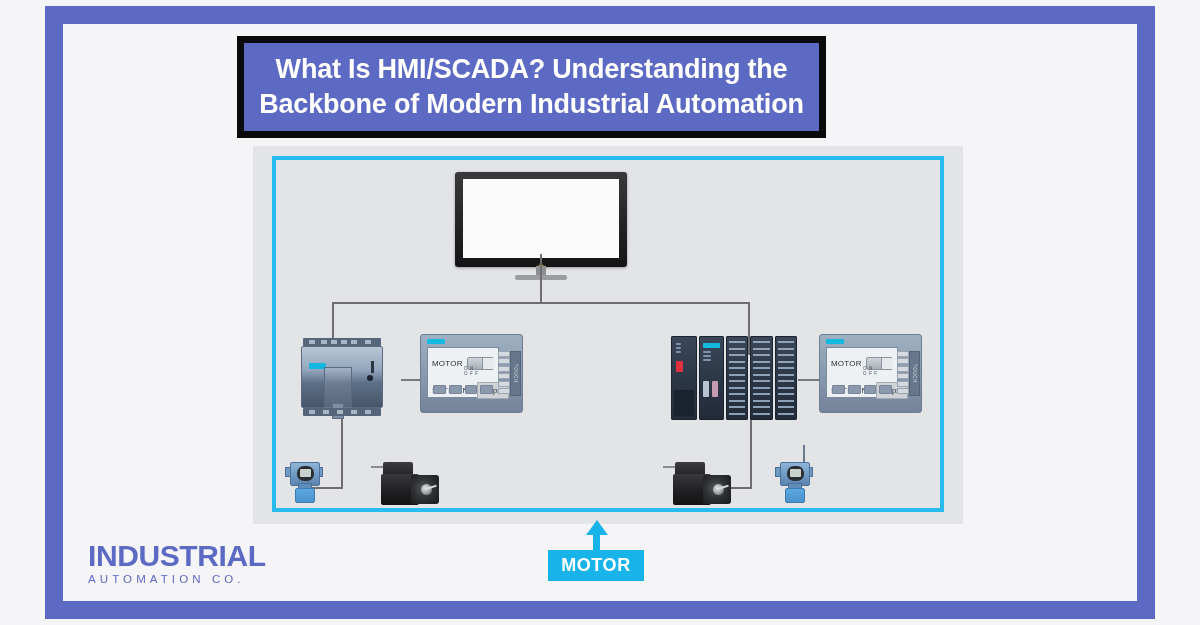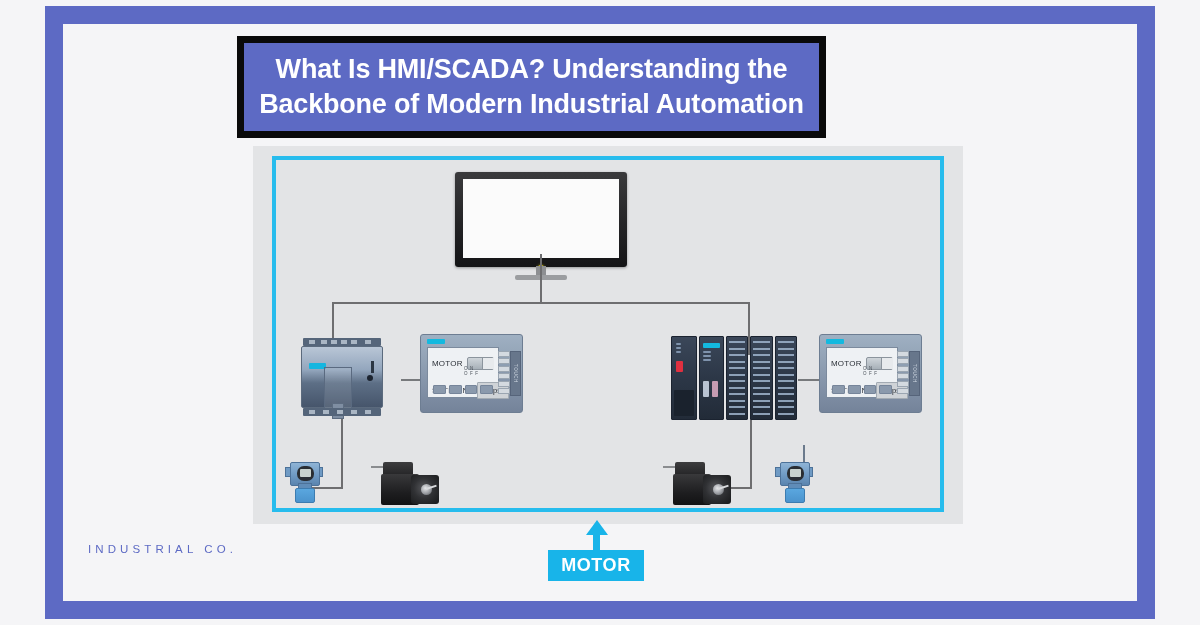--- a/index.html
+++ b/index.html
@@ -534,14 +534,15 @@
   </div>
 </div>
 
 <div id="scada-arrow-stem"></div>
 <div id="scada-arrow"></div>
 <div id="scada-badge">
   <span id="scada-badge-text">MOTOR</span>
 </div>
 
 <div id="logo">
-  <div id="logo-sub">INDUSTRIAL CO.</div>
+  <div id="logo-main">INDUSTRIAL</div>
+  <div id="logo-sub">AUTOMATION CO.</div>
 </div>
 
 </body></html>

